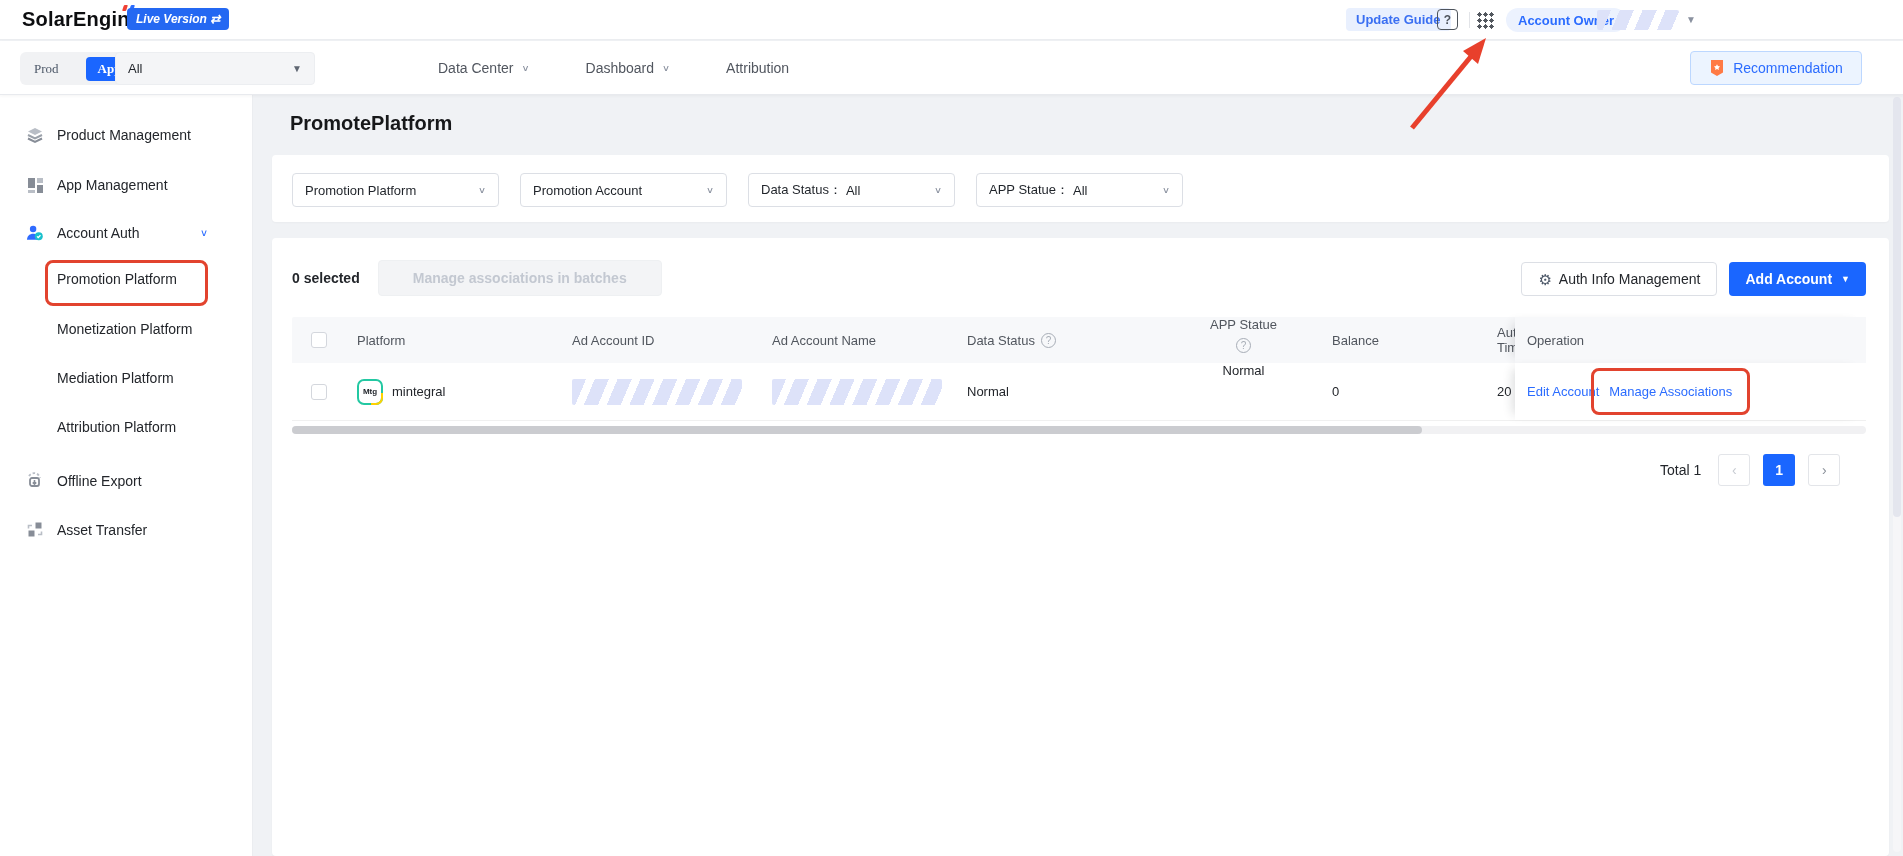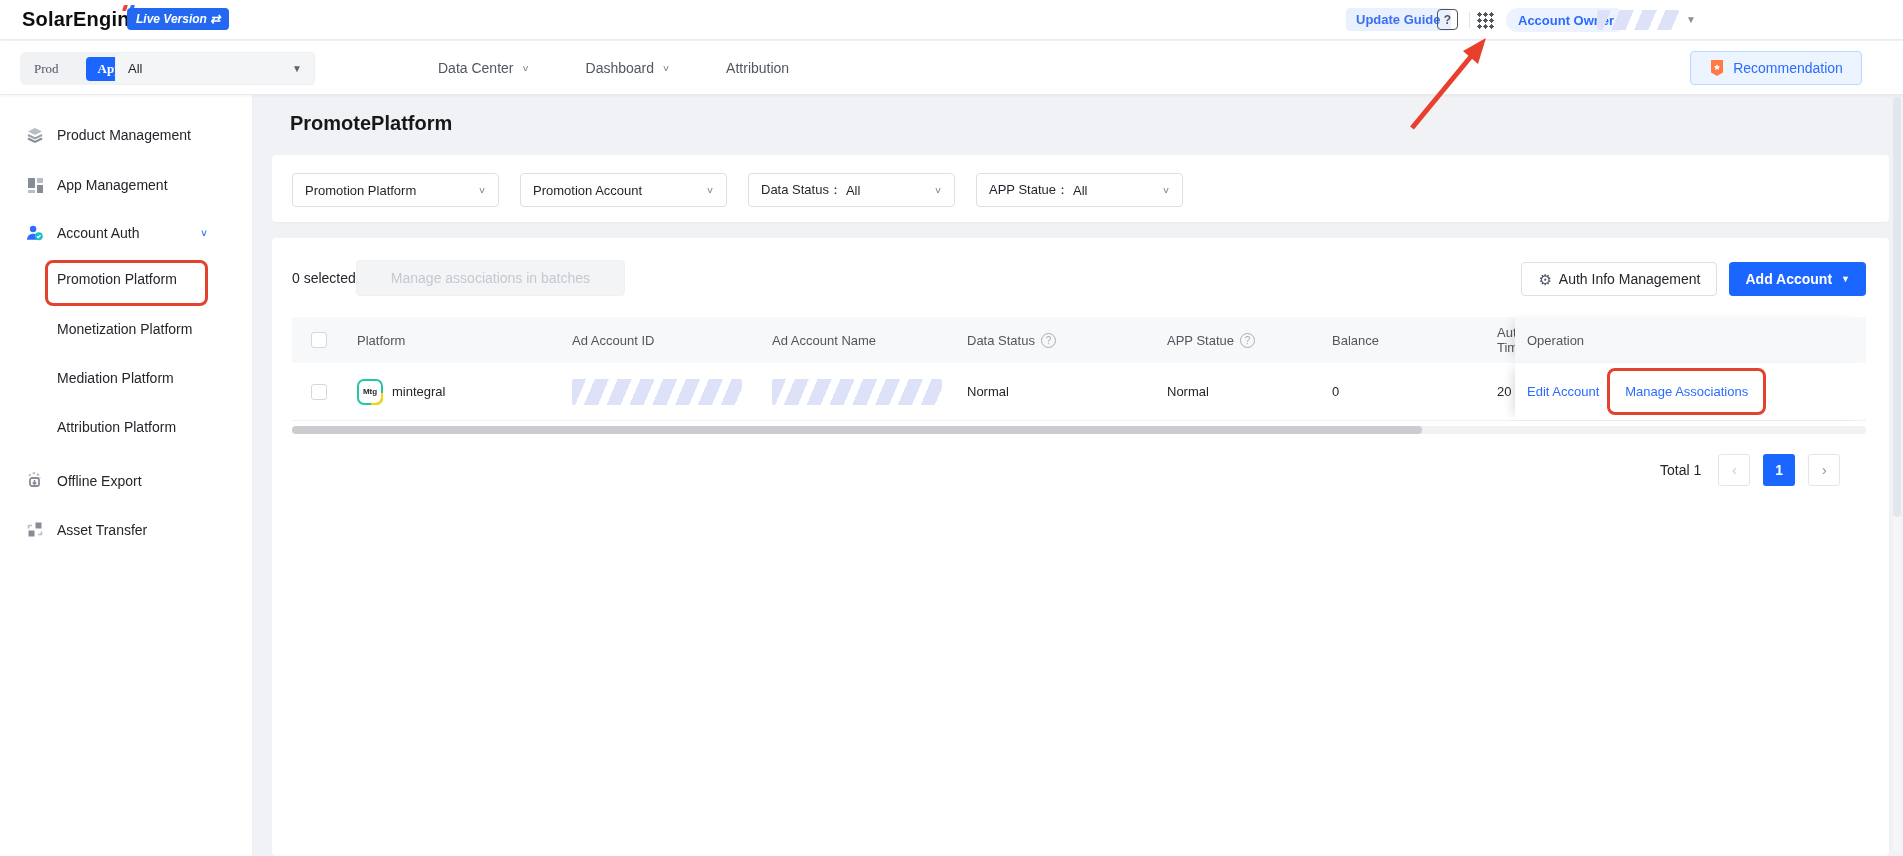--- a/index.html
+++ b/index.html
@@ -64,53 +64,53 @@
   .page-title { position:absolute; left:290px; top:112px; font-size:20px; font-weight:700; color:#17181a; }
   .card { position:absolute; background:#fff; border-radius:4px; box-shadow:0 1px 2px rgba(31,35,41,.03); }
   .filter-card { left:272px; top:155px; width:1617px; height:67px; }
   .table-card { left:272px; top:238px; width:1617px; height:618px; }
 
   .filter-row { position:absolute; left:20px; top:18px; display:flex; gap:21px; }
   .f-select { width:207px; height:34px; border:1px solid #dcdfe5; border-radius:4px; background:#fff;
     display:flex; align-items:center; padding:0 12px; font-size:13px; color:#1f2329; cursor:pointer; }
   .f-select .chev { margin-left:auto; font-size:11px; color:#8a919f; transform:scaleY(.8); }
 
-  .toolbar-left { position:absolute; left:20px; top:22px; display:flex; align-items:center; gap:0; }
+  .toolbar-left { position:absolute; left:20px; top:22px; display:flex; align-items:center; gap:18px;font-weight:bold; }
   .sel-text { font-size:14px; color:#23262b; }
   .batch-btn { height:36px; padding:0 34px; background:#f3f4f6; border:1px solid #eef0f2; border-radius:4px;
     font-size:14px; color:#c3c8d1; display:flex; align-items:center; }
   .toolbar-right { position:absolute; right:23px; top:24px; display:flex; gap:12px; }
   .auth-btn { height:34px; padding:0 16px; background:#fff; border:1px solid #dcdfe5; border-radius:4px;
     display:flex; align-items:center; gap:7px; font-size:14px; color:#23262b; cursor:pointer; }
   .auth-btn .gear { font-size:15px; color:#4e5969; line-height:1; }
   .add-btn { height:34px; padding:0 16px; background:#1a66ff; border-radius:4px; display:flex; align-items:center; gap:9px;
     font-size:14px; font-weight:600; color:#fff; cursor:pointer; }
   .add-btn .caret { font-size:9px; }
 
   
   .table { position:absolute; left:20px; top:79px; width:1574px; }
   .thead { display:flex; height:46px; background:#f7f8fa; align-items:center; border-radius:2px 2px 0 0; }
   .trow { display:flex; height:58px; background:#fff; align-items:center; border-bottom:1px solid #f0f0f0; }
   .th { font-size:13px; color:#51565e; padding-left:12px; display:flex; align-items:center; gap:6px; overflow:hidden; white-space:nowrap; height:100%; }
   .td { font-size:13px; color:#23262b; padding-left:12px; display:flex; align-items:center; overflow:hidden; white-space:nowrap; height:100%; }
   .c0{width:53px;justify-content:center;padding-left:0;}
-  .c1{width:215px;} .c2{width:200px;} .c3{width:195px;} .c4{width:200px;} .c5{width:165px;} .c6{width:165px;}
+  .c1{width:215px;} .c2{width:200px;} .c3{width:195px;} .c4{width:200px;} .c5{width:165px;flex-direction:column;} .c6{width:165px;}
   .c7{width:30px; white-space:normal; line-height:15px; font-size:13px;}
   .c8{width:351px; position:relative; background:inherit; box-shadow:-8px 0 10px -6px rgba(31,35,41,.16);}
   .thead .c8{background:#f7f8fa;} .trow .c8{background:#fff;}
   .checkbox { width:16px; height:16px; border:1px solid #d4d7dd; border-radius:3px; background:#fff; cursor:pointer; }
   .help-circle { width:15px; height:15px; border:1px solid #a7adb6; border-radius:50%; font-size:10px; color:#a7adb6;
     display:flex; align-items:center; justify-content:center; flex:none; }
   .plat-icon { width:26px; height:26px; border-radius:7px; background:#fff; border:2px solid #23c8a2; position:relative;
     display:flex; align-items:center; justify-content:center; font-size:8px; font-weight:700; color:#1f2329; margin-right:9px; flex:none; }
   .plat-icon::after { content:""; position:absolute; right:-2px; bottom:-2px; width:10px; height:10px;
     border-right:2px solid #ffd200; border-bottom:2px solid #ffd200; border-bottom-right-radius:7px; }
   .cell-redact { width:170px; height:26px; }
   .link { color:#2b6cff; cursor:pointer; }
-  .op-links { display:flex; align-items:center; gap:16px; }
+  .op-links { display:flex; align-items:center; }
   .manage-wrap { position:relative; padding:9px 10px; }
 
   .hscroll-track { position:absolute; left:20px; top:188px; width:1574px; height:8px; background:#f1f1f3; border-radius:4px; }
   .hscroll-thumb { position:absolute; left:0; top:0; width:1130px; height:8px; background:#cbccd0; border-radius:4px; cursor:pointer; }
 
   
   .pagination { position:absolute; left:1388px; top:216px; display:flex; align-items:center; gap:13px; }
   .pg-total { font-size:14px; color:#23262b; margin-right:4px; }
   .pg-btn { width:32px; height:32px; border:1px solid #e3e5e9; border-radius:3px; background:#fff;
     display:flex; align-items:center; justify-content:center; font-size:14px; cursor:pointer; }

